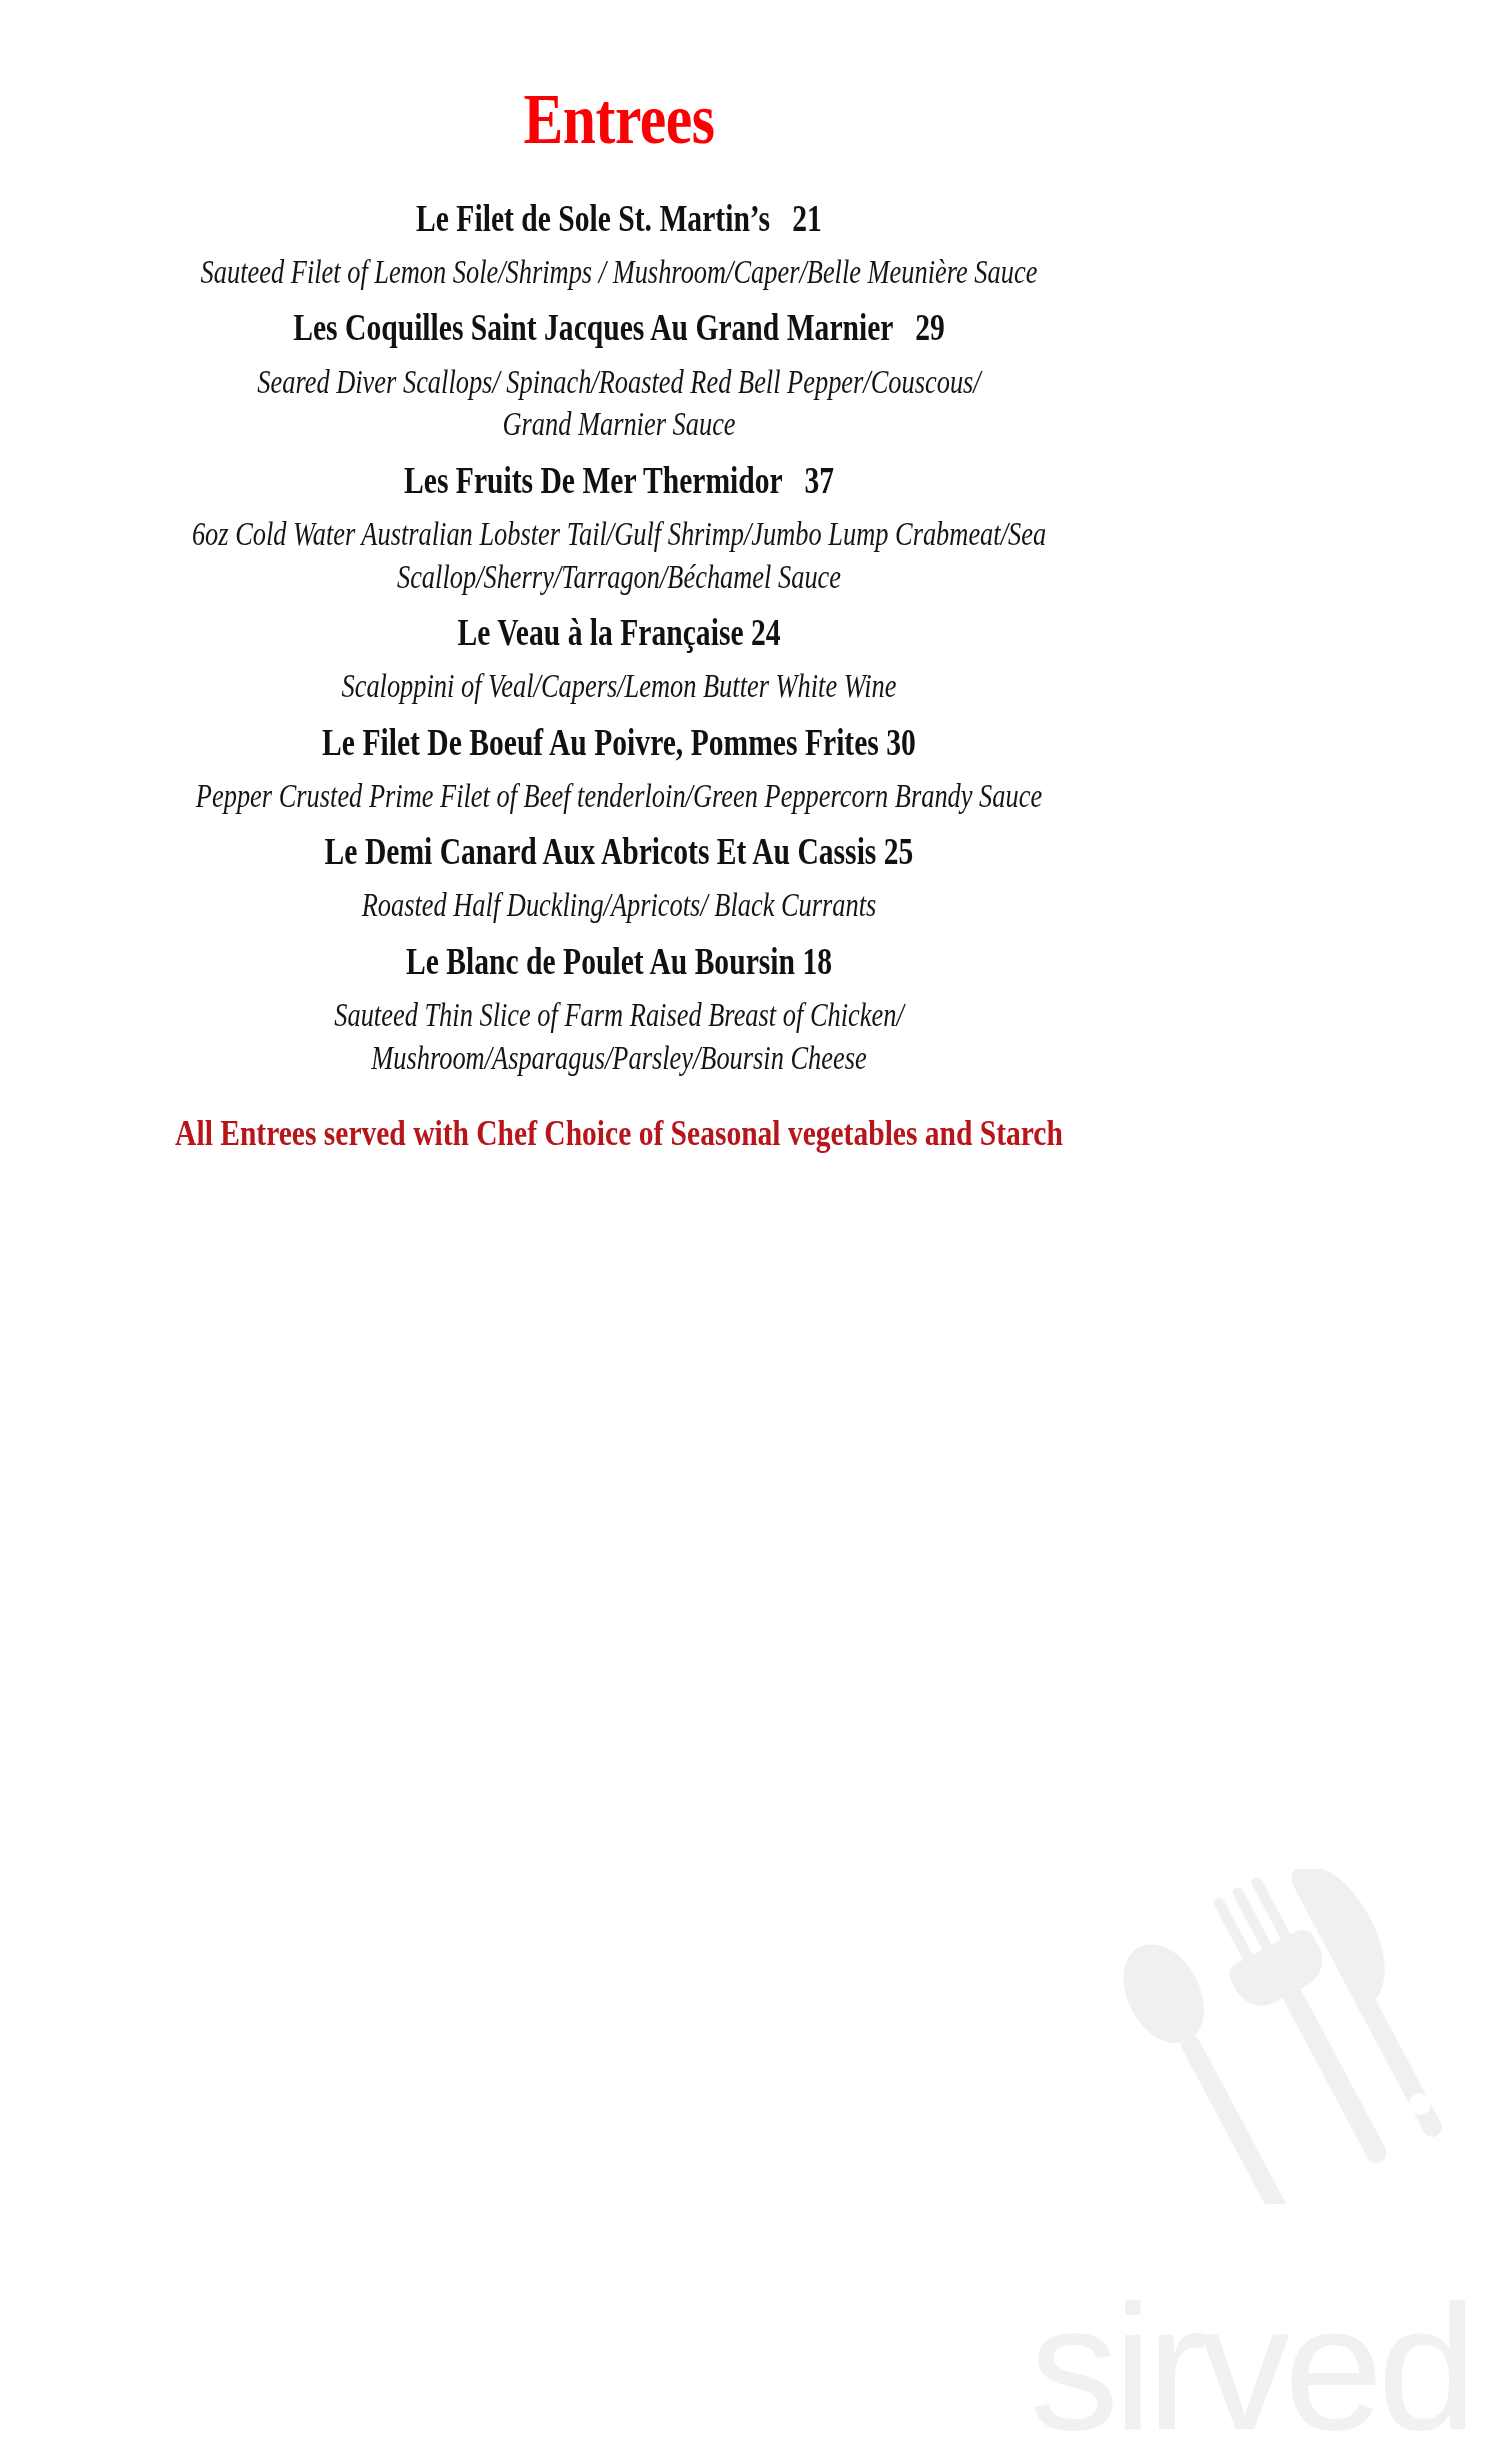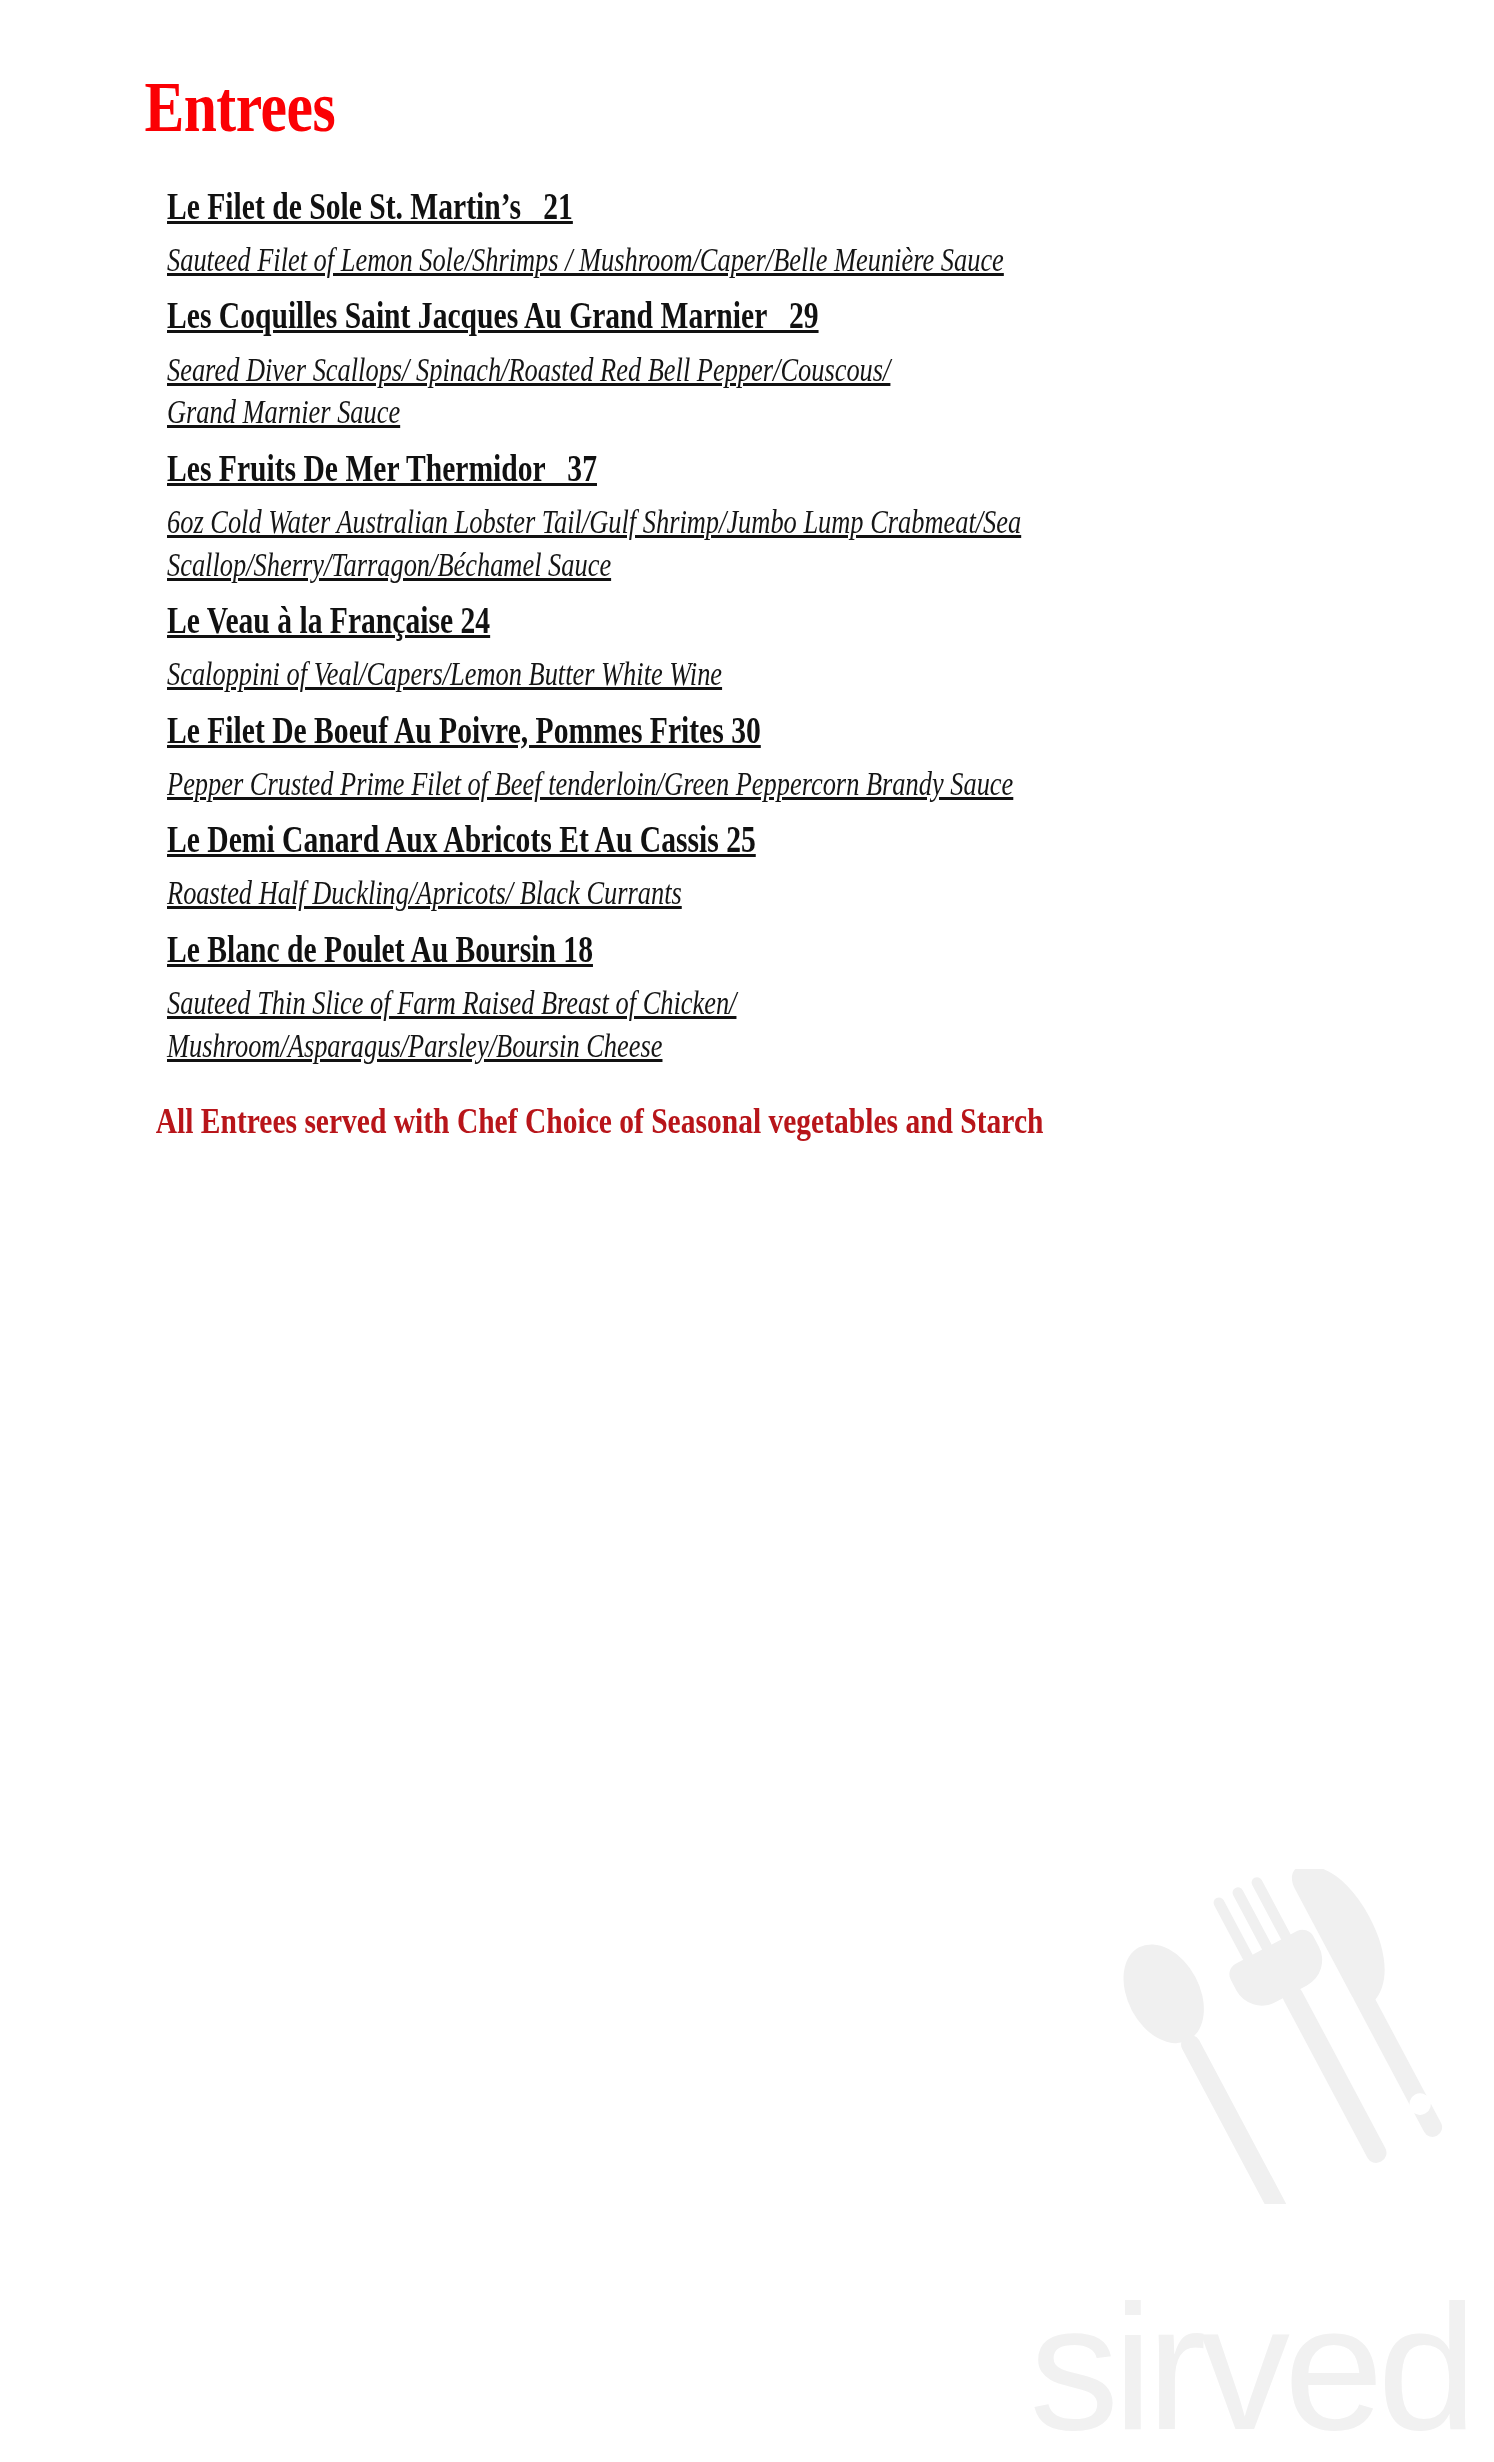--- a/index.html
+++ b/index.html
@@ -44,39 +44,39 @@
     line-height: 0.82;
     user-select: none;
   }
 
   
   #menu-sheet {
     position: relative;
     z-index: 2;
     width: 1238px;
     box-sizing: border-box;
-    padding: 0 54px;
-    text-align: left;
+    padding: 12px 54px;
+    text-align: center;
   }
 
   #section-title {
     color: #fb0004;
     font-weight: 700;
     font-size: 71px;
     line-height: 1;
     letter-spacing: -0.6px;
     margin: 0;
     padding-top: 72px;
     padding-bottom: 33px;
     font-stretch: condensed;
     transform: scaleX(0.84);
     transform-origin: center center;
   }
 
-  .menu-item { margin: 0; text-decoration: underline; }
+  .menu-item { margin: 0; }
 
   .item-name {
     font-weight: 700;
     font-size: 37px;
     line-height: 1.06;
     color: #111111;
     margin: 0;
     padding: 10.8px 0 0 0;
     letter-spacing: 0px;
     white-space: pre;

